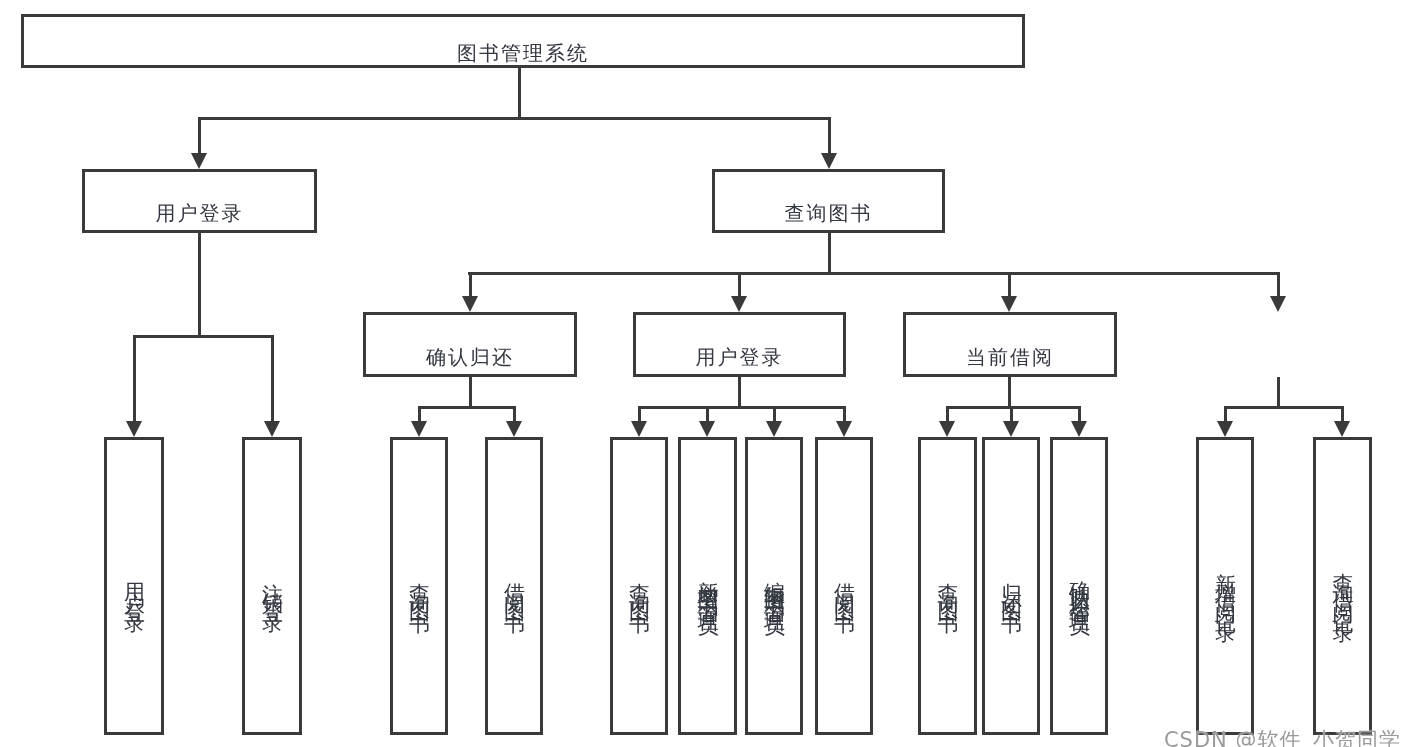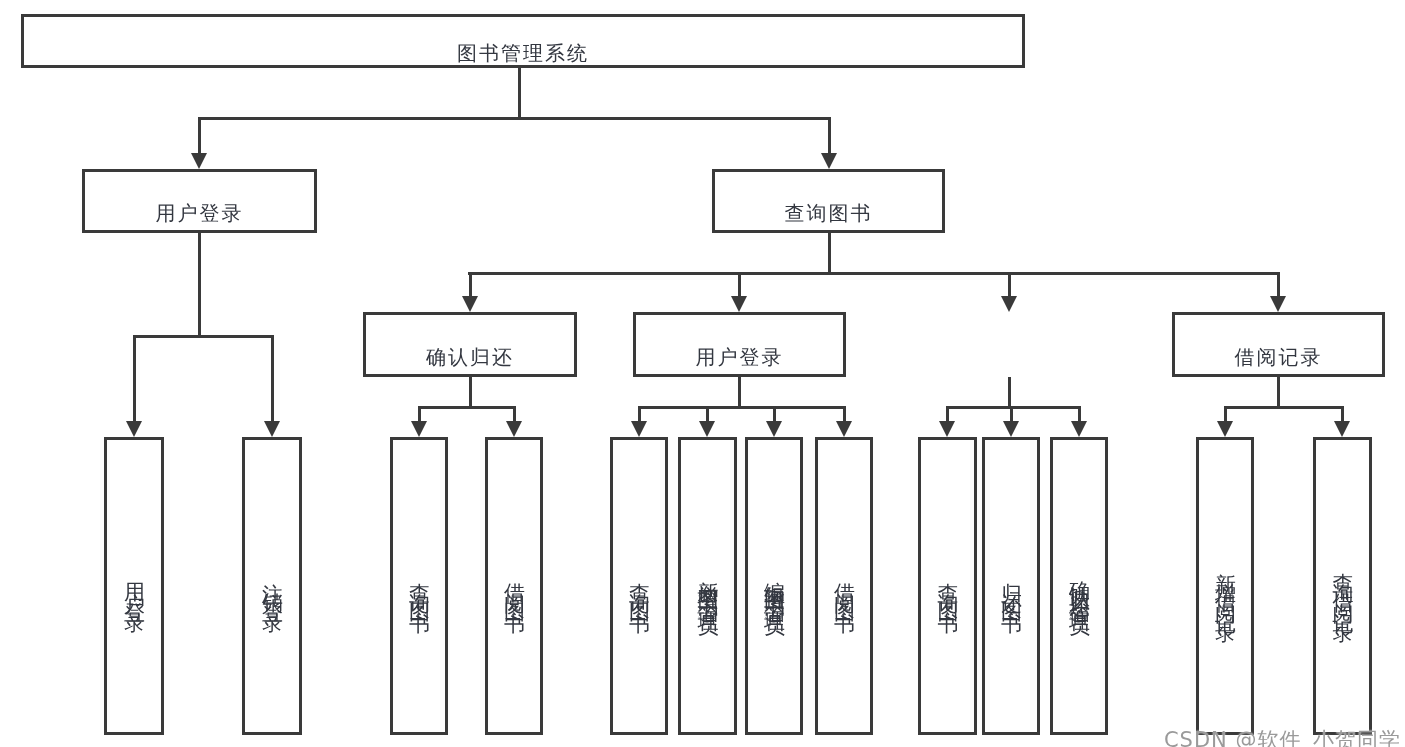--- a/index.html
+++ b/index.html
@@ -103,22 +103,22 @@
   <div class="arrowhead" style="left:1001px;top:296px;"></div>
   <div class="vline" style="left:1277px;top:272px;height:24px;"></div>
   <div class="arrowhead" style="left:1270px;top:296px;"></div>
 
   <div class="box" style="left:363px;top:312px;width:214px;height:65px;">
     <span class="hlabel">确认归还</span>
   </div>
   <div class="box" style="left:633px;top:312px;width:213px;height:65px;">
     <span class="hlabel">用户登录</span>
   </div>
-  <div class="box" style="left:1172px;top:312px;width:213px;height:65px;">
-    <span class="hlabel">借阅记录</span>
+  <div class="box" style="left:903px;top:312px;width:214px;height:65px;">
+    <span class="hlabel">当前借阅</span>
   </div>
 
   <div class="vline" style="left:469px;top:377px;height:32px;"></div>
   <div class="hline" style="left:418px;top:406px;width:98px;"></div>
   <div class="vline" style="left:418px;top:406px;height:15px;"></div>
   <div class="arrowhead" style="left:411px;top:421px;"></div>
   <div class="vline" style="left:513px;top:406px;height:15px;"></div>
   <div class="arrowhead" style="left:506px;top:421px;"></div>
 
   <div class="vline" style="left:738px;top:377px;height:32px;"></div>

